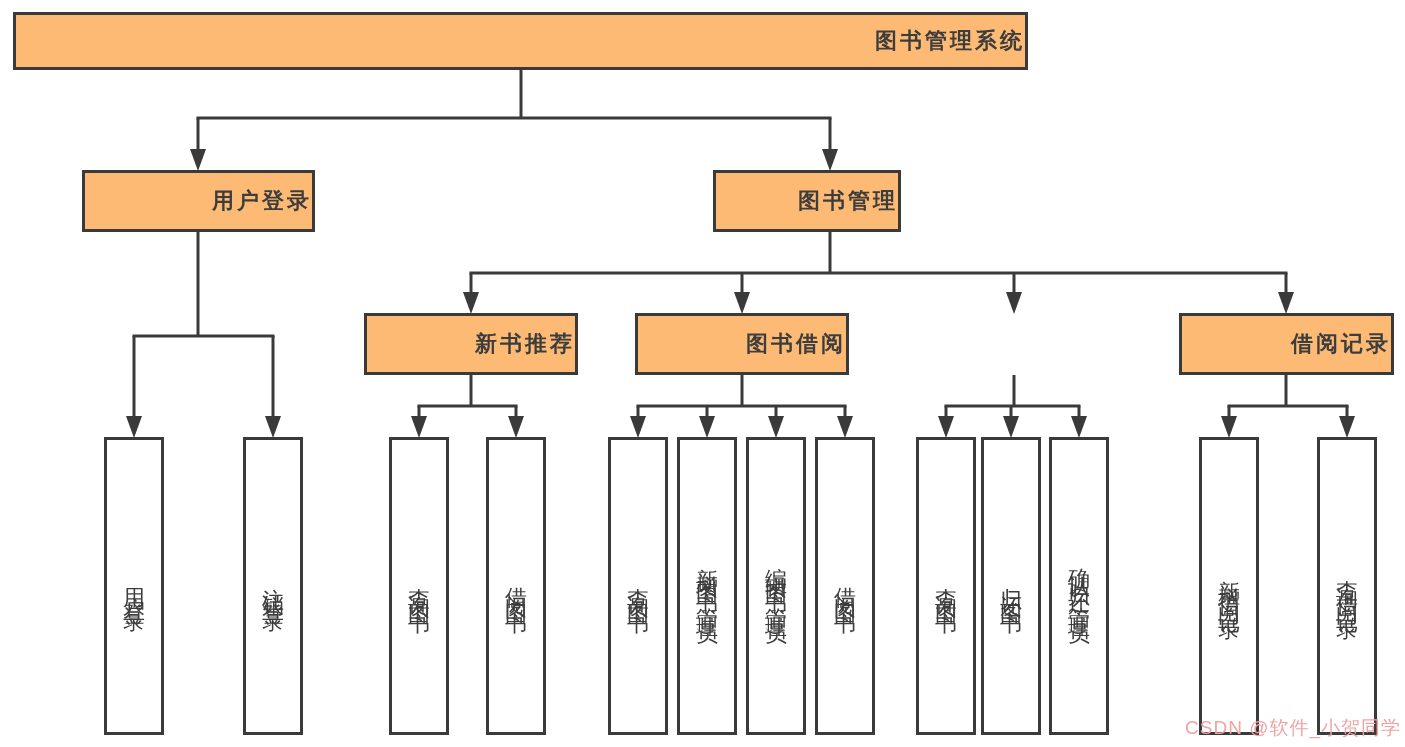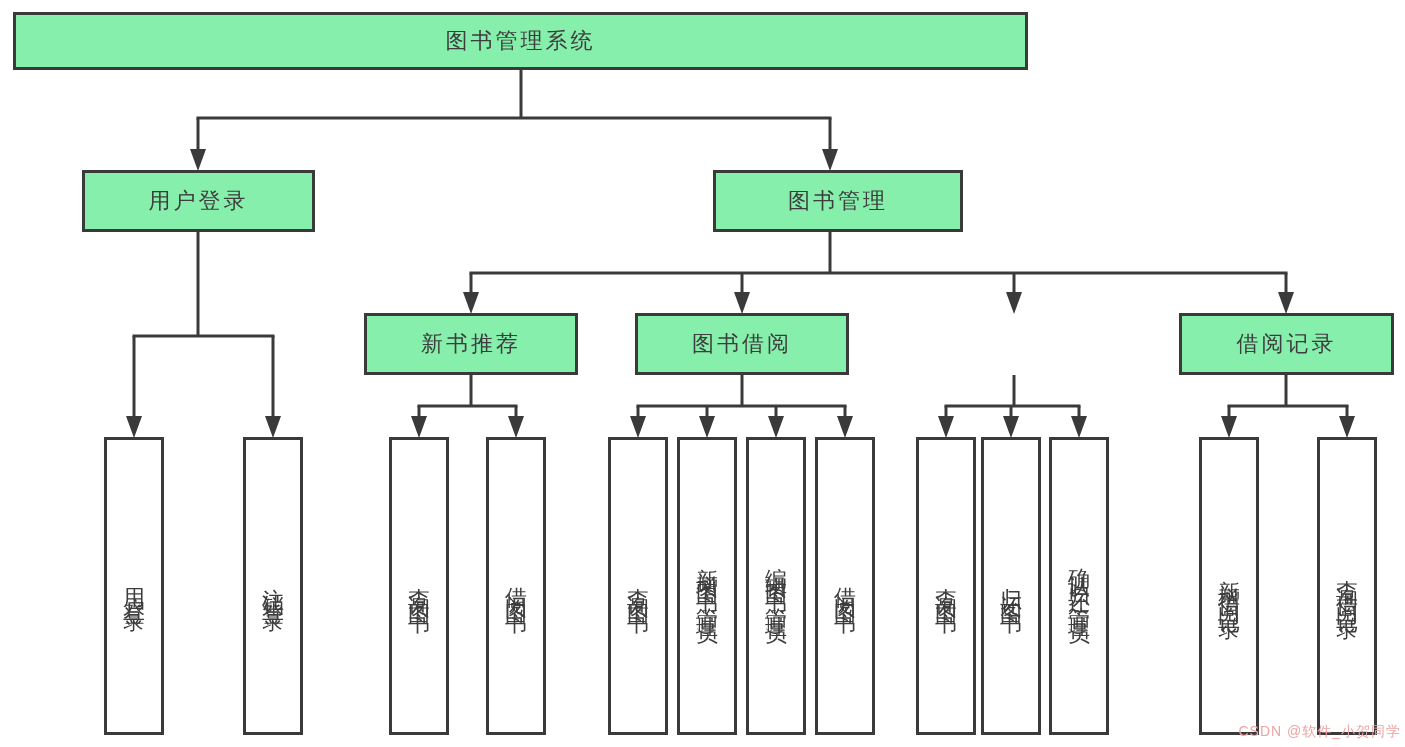--- a/index.html
+++ b/index.html
@@ -11,35 +11,36 @@
   html,body{margin:0;padding:0;background:#fff;}
   .stage{
     position:relative;width:1405px;height:747px;background:var(--bg);
     font-family:"Liberation Sans","DejaVu Sans",sans-serif;overflow:hidden;
   }
   svg.connectors{position:absolute;left:0;top:0;width:1405px;height:747px;}
   svg .ln{stroke:var(--line);stroke-width:3;fill:none;}
   svg .ah{fill:var(--line);stroke:none;}
   .hbox{
     position:absolute;box-sizing:border-box;border:3px solid var(--line);
-    background:#86efac;display:flex;align-items:center;justify-content:center;
+    background:#fdba74;display:flex;align-items:center;justify-content:flex-end;
     color:var(--text);font-size:22px;letter-spacing:3px;line-height:1;
     white-space:nowrap;
+    font-weight:bold;
   }
   .vbox{
     position:absolute;box-sizing:border-box;border:3px solid var(--line);
     background:#fff;display:flex;align-items:center;justify-content:center;
     width:60px;top:437px;height:298px;color:var(--text);
   }
   .vbox .vlabel{
     writing-mode:vertical-rl;text-orientation:mixed;
     font-size:22px;letter-spacing:8px;line-height:1;color:var(--text);
   }
   .watermark{
-    position:absolute;right:4px;bottom:6px;font-size:14px;letter-spacing:1px;
+    position:absolute;right:4px;bottom:6px;font-size:19px;letter-spacing:1px;
     color:var(--wm);white-space:nowrap;
   }
 </style>
 </head>
 <body>
 
 <div class="stage">
 
   <svg class="connectors" viewBox="0 0 1405 747" xmlns="http://www.w3.org/2000/svg">
 
@@ -103,21 +104,21 @@
       <polygon class="ah" points="1339,416 1355,416 1347,438"></polygon>
   </svg>
 
   <div class="hbox" style="left:13px;top:12px;width:1015px;height:58px">
     <span>图书管理系统</span>
   </div>
 
   <div class="hbox" style="left:82px;top:170px;width:233px;height:62px">
     <span>用户登录</span>
   </div>
-  <div class="hbox" style="left:713px;top:170px;width:250px;height:62px">
+  <div class="hbox" style="left:713px;top:170px;width:188px;height:62px">
     <span>图书管理</span>
   </div>
 
   <div class="hbox" style="left:635px;top:313px;width:214px;height:62px">
     <span>图书借阅</span>
   </div>
   <div class="hbox" style="left:364px;top:313px;width:214px;height:62px">
     <span>新书推荐</span>
   </div>
   <div class="hbox" style="left:1179px;top:313px;width:215px;height:62px">

